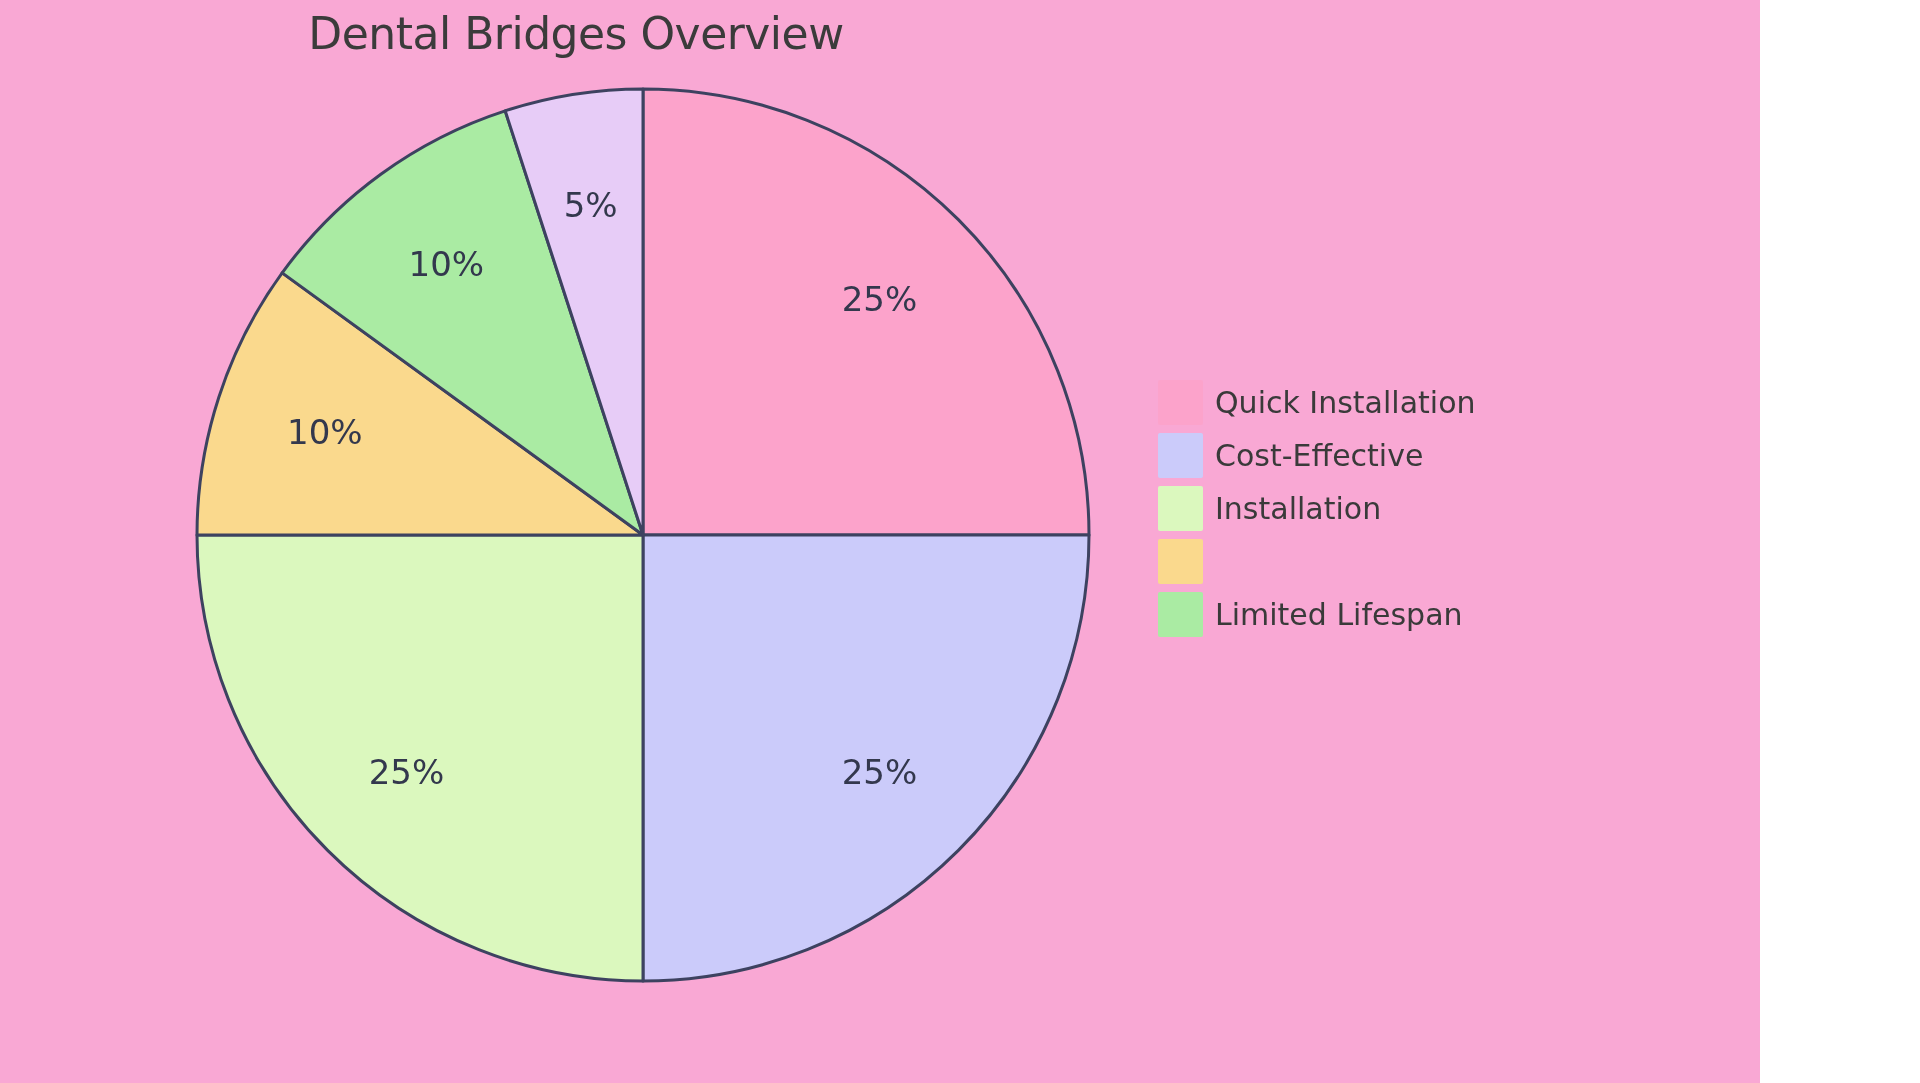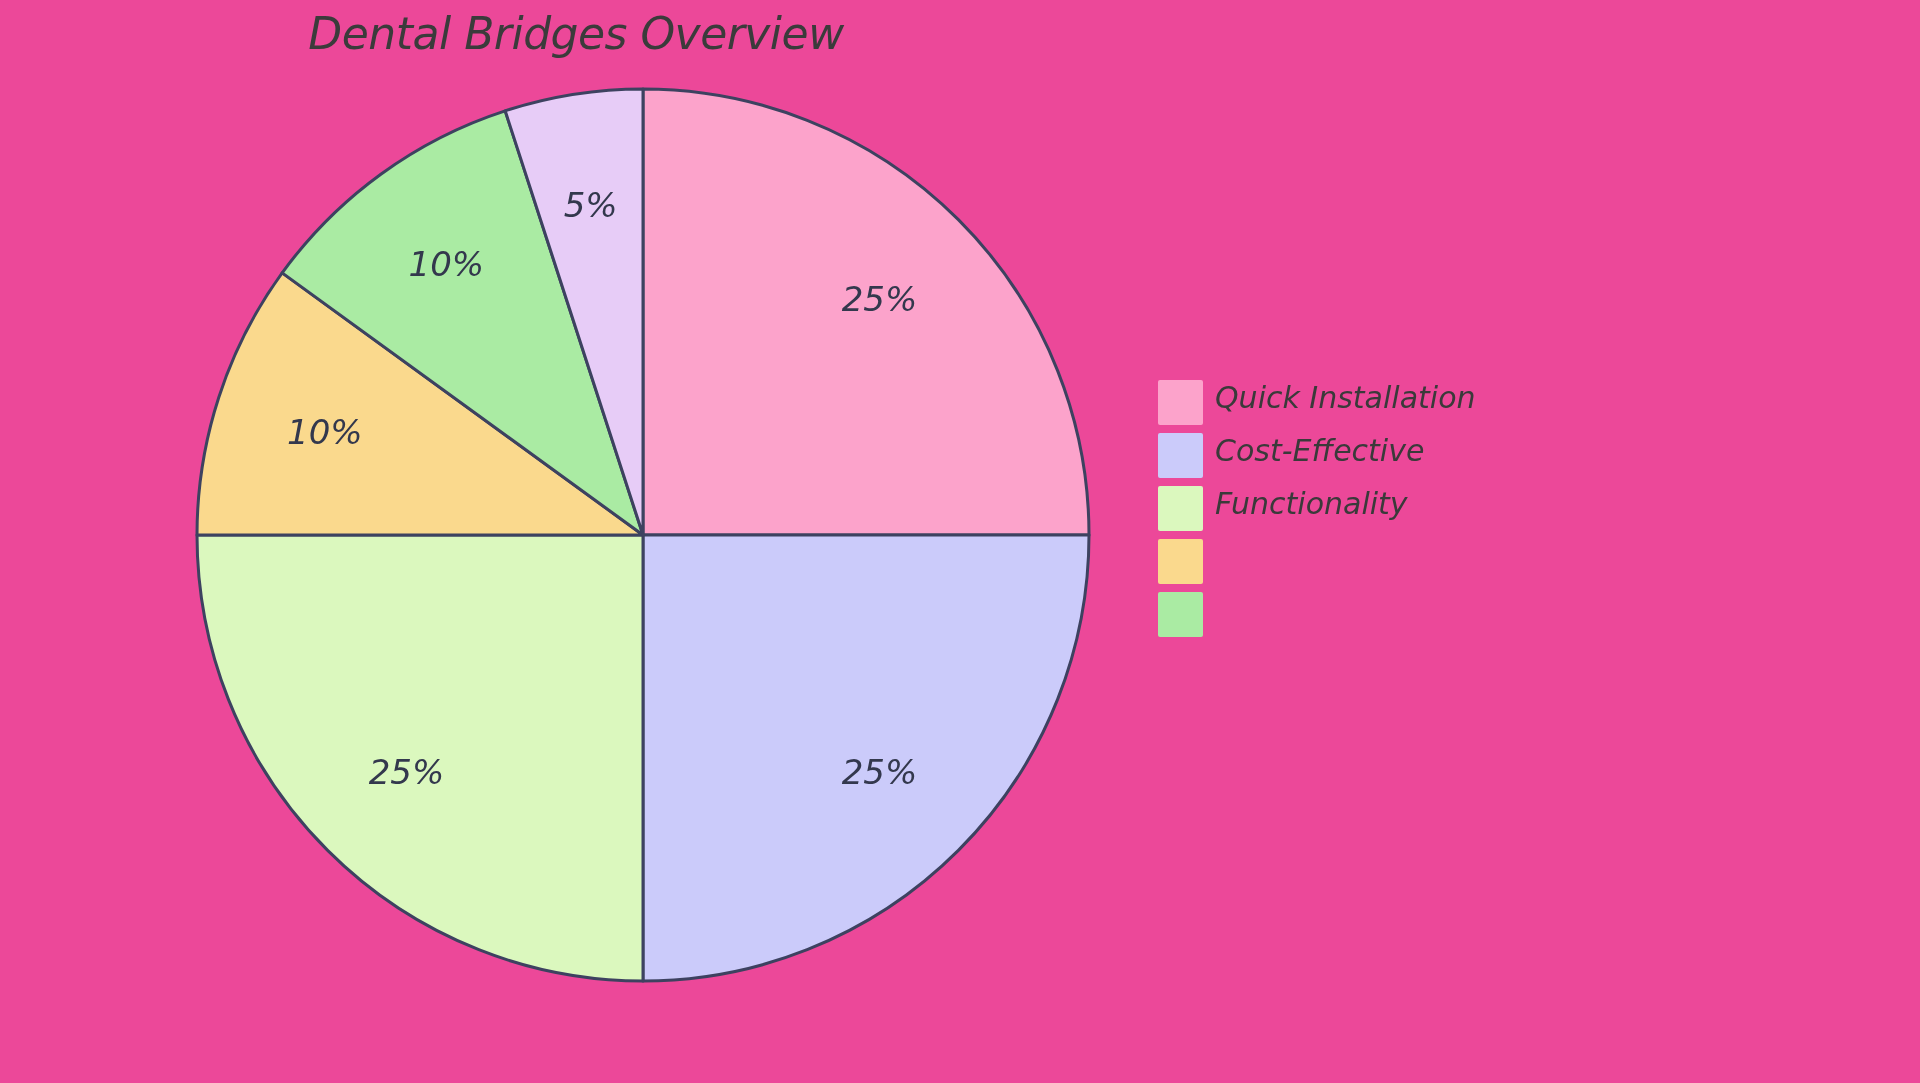--- a/index.html
+++ b/index.html
@@ -3,25 +3,24 @@
 <meta charset="utf-8">
 <style>
   html, body {
     margin: 0;
     padding: 0;
     background: #ffffff;
     font-family: "DejaVu Sans", "Liberation Sans", sans-serif;
   }
   .canvas {
     position: relative;
-    width: 1920px;
+    width: 1760px;
     height: 1083px;
-    background: #ec4899;
+    background: #f9a8d4;
     overflow: hidden;
-    font-style: italic;
   }
   .chart-title {
     position: absolute;
     top: 8px;
     left: 576px;
     transform: translateX(-50%);
     white-space: nowrap;
     font-size: 44px;
     font-weight: 500;
     color: #3b3b3b;
@@ -36,21 +35,21 @@
     font-size: 34px;
     fill: #33384d;
   }
   .legend {
     position: absolute;
     left: 1158px;
     top: 380px;
   }
   .legend-item {
     display: flex;
-    align-items: flex-start;
+    align-items: center;
     height: 45px;
     margin-bottom: 8px;
   }
   .legend-swatch {
     width: 45px;
     height: 45px;
     flex: 0 0 45px;
     border-radius: 2px;
   }
   .legend-label {
@@ -86,23 +85,24 @@
       <div class="legend-item">
         <div class="legend-swatch" style="background: rgb(252, 163, 203);"></div>
         <span class="legend-label">Quick Installation</span>
       </div>
       <div class="legend-item">
         <div class="legend-swatch" style="background: rgb(203, 203, 250);"></div>
         <span class="legend-label">Cost-Effective</span>
       </div>
       <div class="legend-item">
         <div class="legend-swatch" style="background: rgb(219, 248, 190);"></div>
-        <span class="legend-label">Functionality</span>
+        <span class="legend-label">Installation</span>
       </div>
       <div class="legend-item">
         <div class="legend-swatch" style="background: rgb(250, 217, 141);"></div>
       </div>
       <div class="legend-item">
         <div class="legend-swatch" style="background: rgb(170, 235, 163);"></div>
+        <span class="legend-label">Limited Lifespan</span>
       </div>
     </div>
 
 </div>
 
 </body></html>

